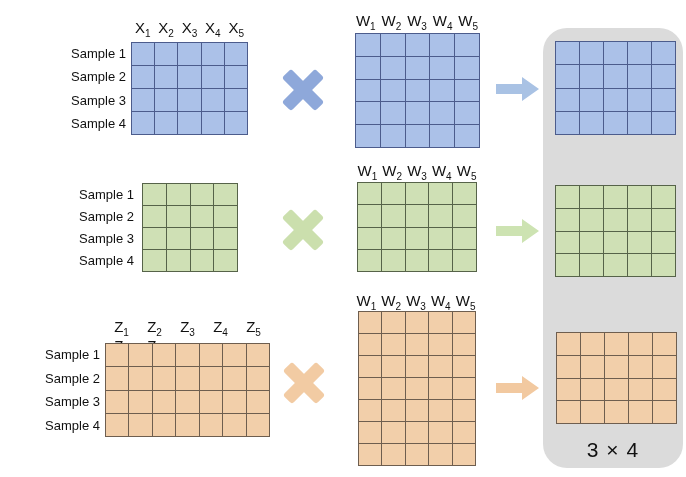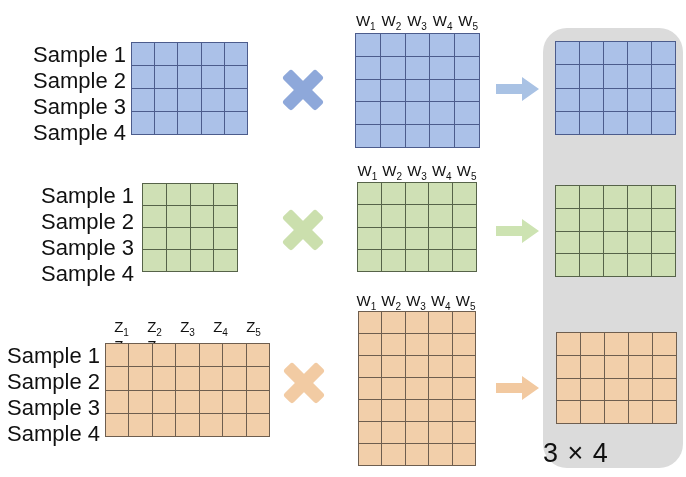--- a/index.html
+++ b/index.html
@@ -10,43 +10,50 @@
 
   
   .matrix { display:grid; gap:1px; background:var(--line); border:1.5px solid var(--line); }
   .matrix .cell { background:var(--fill); }
 
   
   .col-labels { display:grid; align-items:end; text-align:center; font-size:15px; line-height:1.1; white-space:nowrap; }
   .col-label sub { font-size:10px; }
 
   
-  .sample-labels { display:grid; font-size:22px; }
+  .sample-labels { display:grid; font-size:13px; }
   .sample-label { display:flex; align-items:center; justify-content:flex-end; white-space:nowrap; }
 
   
   .cross { width:40px; height:40px; }
   .cross::before, .cross::after {
     content:""; position:absolute; left:50%; top:50%;
     width:47px; height:13px; border-radius:3px; background:var(--cross);
   }
   .cross::before { transform:translate(-50%,-50%) rotate(45deg); }
   .cross::after  { transform:translate(-50%,-50%) rotate(-45deg); }
 
   .arrow-svg { display:block; }
 
   .panel { border-radius:24px; }
-  .dim-label { left:0; right:0; text-align:left; font-size:27px; letter-spacing:1px; }
+  .dim-label { left:0; right:0; text-align:center; font-size:21px; letter-spacing:1px; }
 </style>
 </head>
 <body>
 
 <div class="canvas" style="background: rgb(255, 255, 255);">
 
   <div class="abs" style="left: 0px; top: 0px; width: 686px; height: 160px; --fill: #abc1e8; --line: #4c5c8c; --cross: #8ea8da; --arrow: #a9c2e4;">
+    <div class="abs col-labels" style="left: 131px; top: 16px; width: 117px; height: 23px; grid-template-columns: repeat(5, 1fr);">
+        <span class="col-label">X<sub>1</sub></span>
+        <span class="col-label">X<sub>2</sub></span>
+        <span class="col-label">X<sub>3</sub></span>
+        <span class="col-label">X<sub>4</sub></span>
+        <span class="col-label">X<sub>5</sub></span>
+      </div>
     <div class="abs sample-labels" style="left: 28px; top: 42px; width: 98px; height: 93px; grid-template-rows: repeat(4, 1fr);">
         <div class="sample-label">Sample 1</div>
         <div class="sample-label">Sample 2</div>
         <div class="sample-label">Sample 3</div>
         <div class="sample-label">Sample 4</div>
       </div>
     <div class="abs matrix" style="left: 131px; top: 42px; width: 117px; height: 93px; grid-template-columns: repeat(5, 1fr); grid-template-rows: repeat(4, 1fr);">
         <div class="cell"></div>
         <div class="cell"></div>
         <div class="cell"></div>

